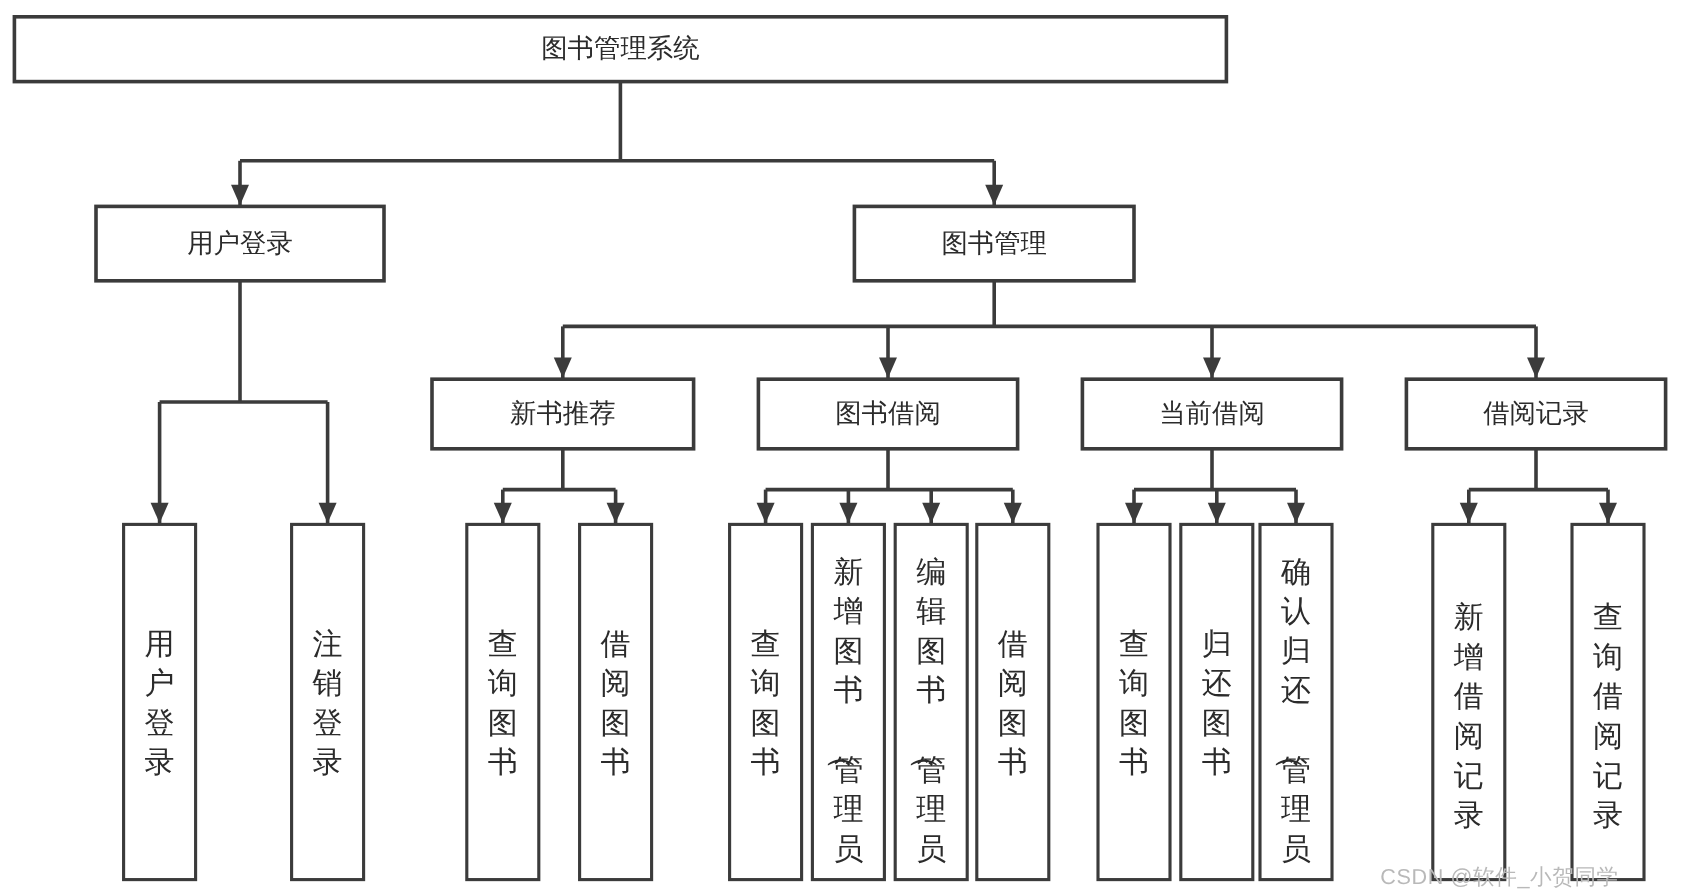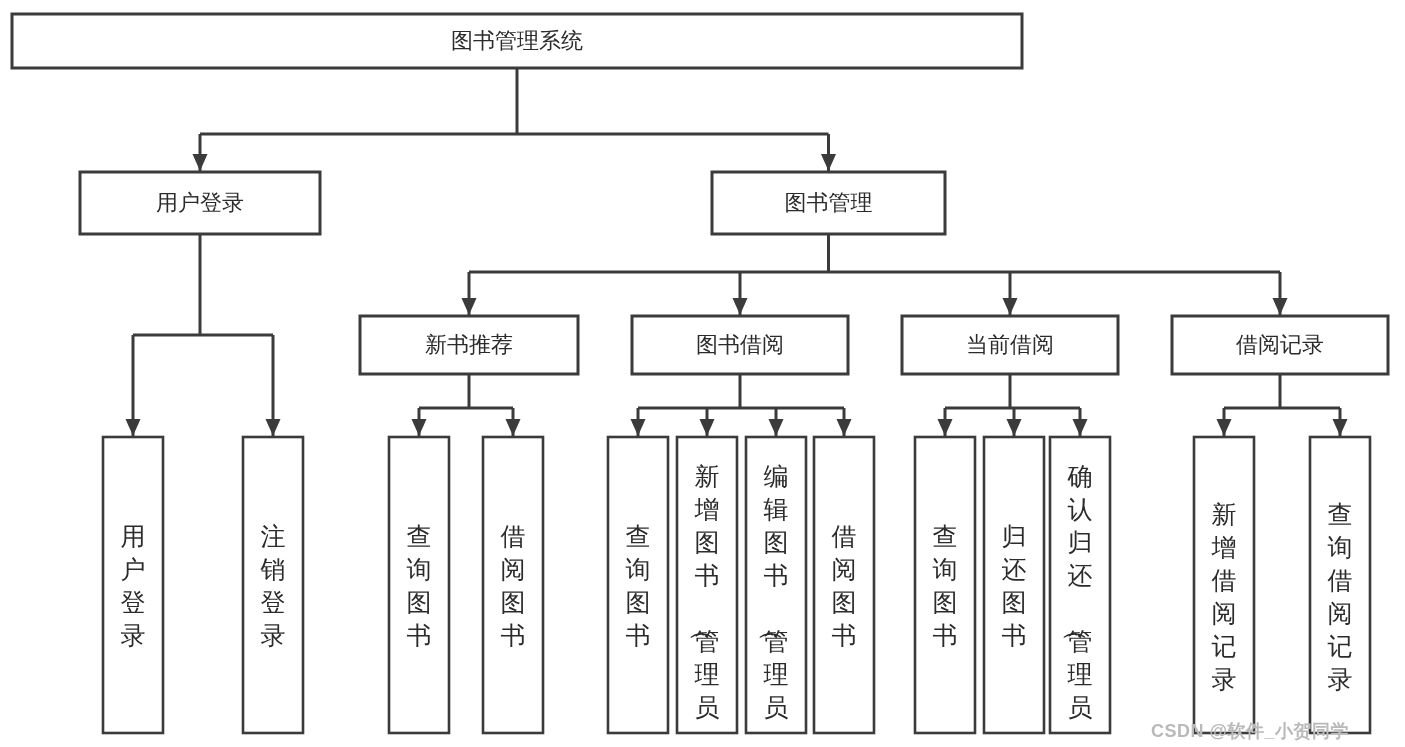--- a/index.html
+++ b/index.html
@@ -62,21 +62,20 @@
   .watermark {
     position: absolute;
     right: 12px;
     bottom: 4px;
     font-family: "Liberation Sans", "DejaVu Sans", sans-serif;
     font-size: 18px;
     color: #b9b9b9;
     letter-spacing: 0.5px;
     white-space: nowrap;
     pointer-events: none;
-    font-weight: bold;
   }
 </style>
 </head>
 <body>
 
 <div id="diagram-root">
   <svg class="diagram" viewBox="0 0 1405 747" xmlns="http://www.w3.org/2000/svg">
     <g id="edge-layer">
         <path d="M 517 68 L 517 134" class="edge"></path>
         <path d="M 200 134 L 828.5 134" class="edge"></path>

